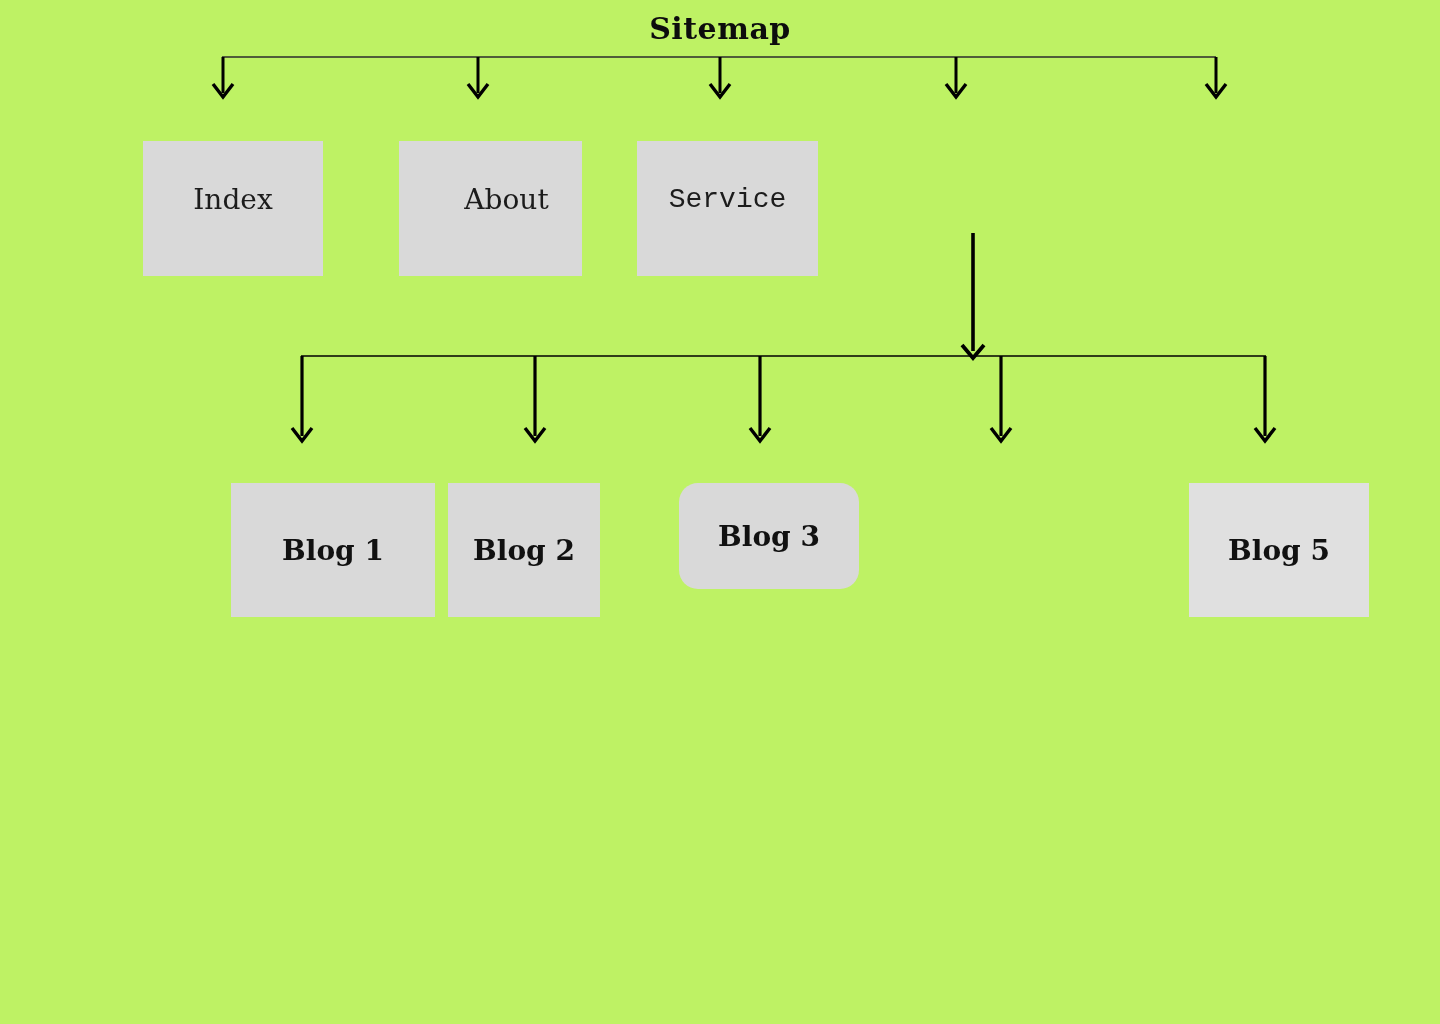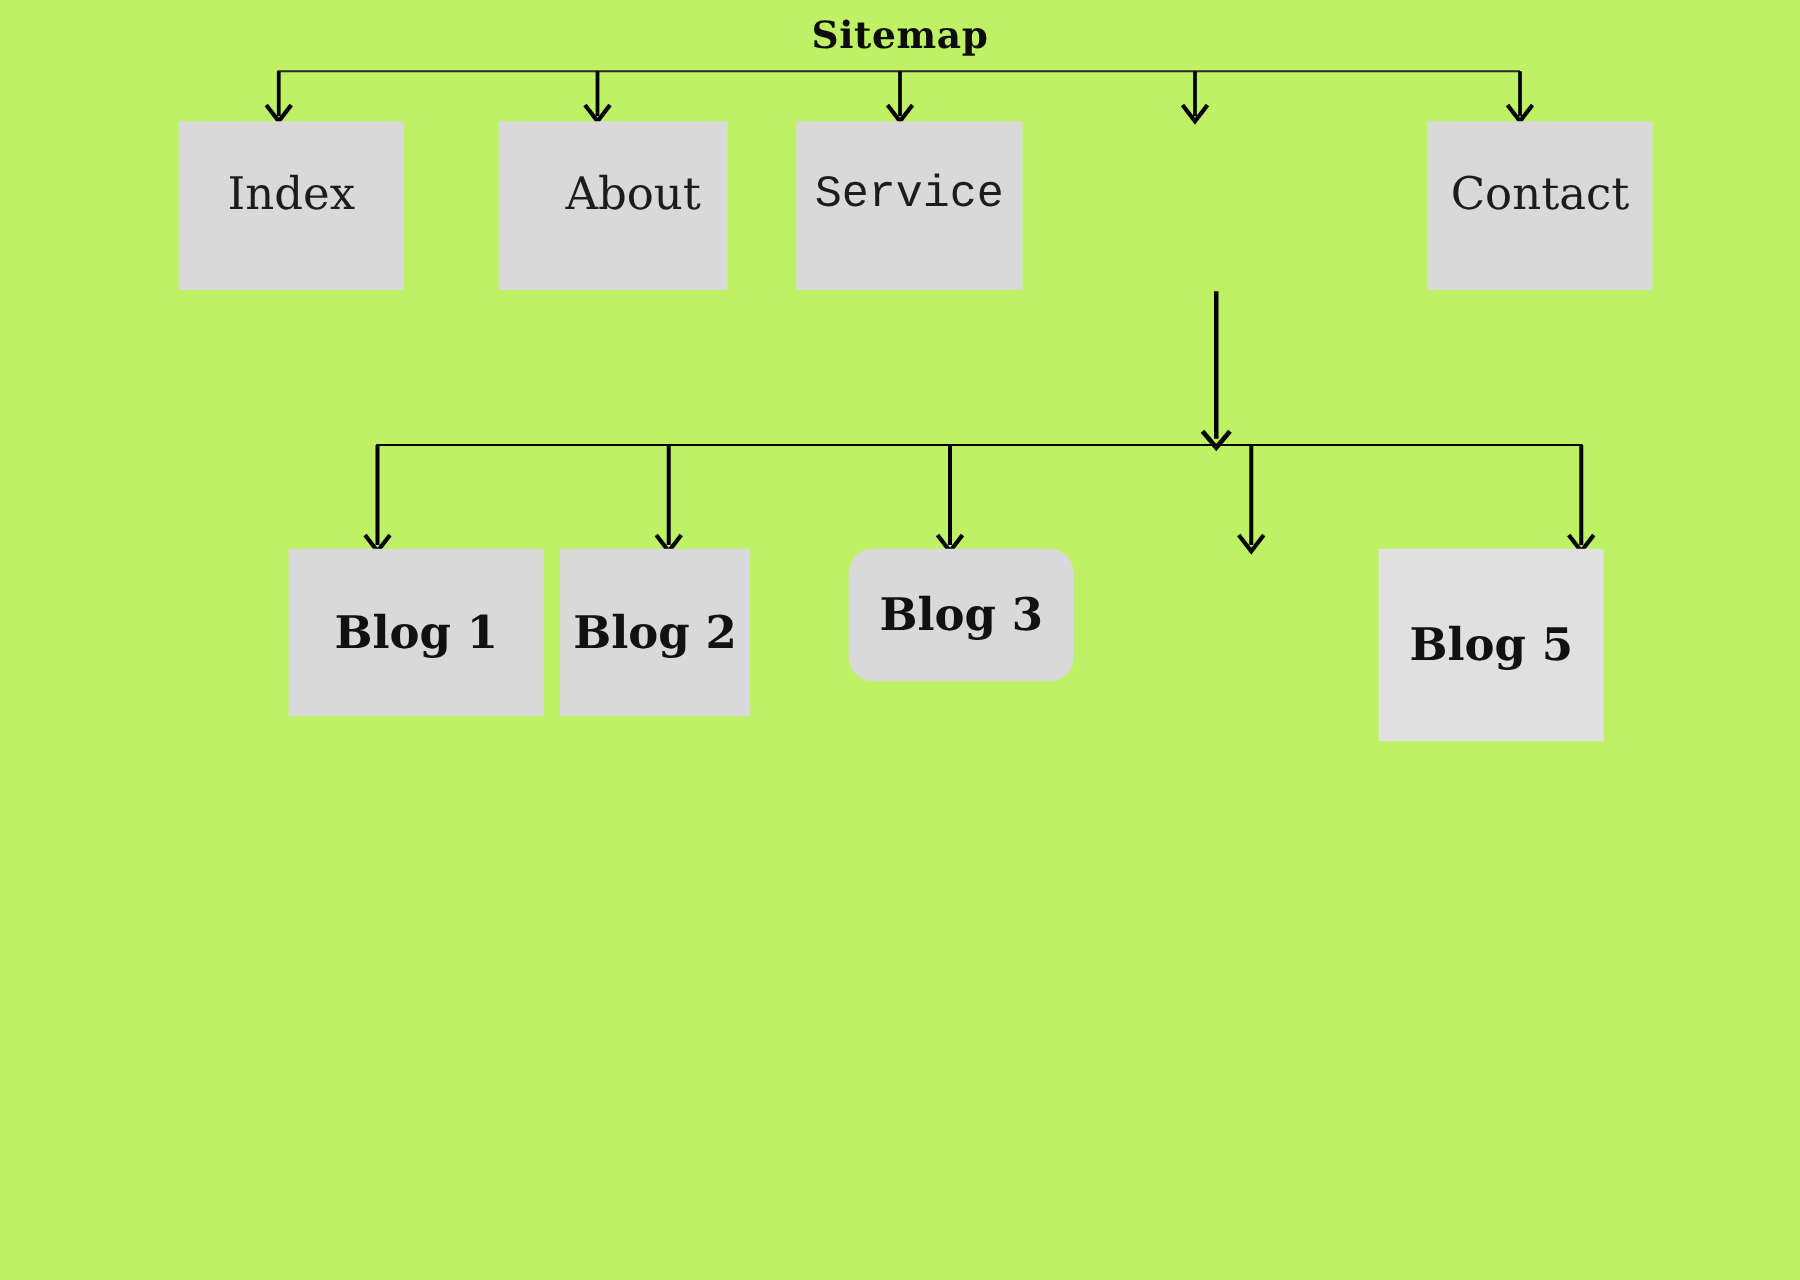--- a/index.html
+++ b/index.html
@@ -34,23 +34,24 @@
     height: 1024px;
     pointer-events: none;
   }
   .node {
     position: absolute;
     background: #d9d9d9;
     display: flex;
     align-items: center;
     justify-content: center;
     color: #1c1c1c;
-    font-size: 36px;
+    font-size: 28px;
     text-align: center;
     box-sizing: border-box;
+    margin-top: 44px;
   }
   .node.level1 {
     padding-bottom: 18px; 
     font-weight: 400;
   }
   .node.level2 {
     font-weight: 700;
     color: #111111;
   }
   .node.alt-fill {
@@ -118,20 +119,19 @@
     </g>
     <g>
       <line x1="1265" y1="356" x2="1265" y2="436" stroke="#000" stroke-width="3.2"></line>
       <polyline points="1255,428 1265,441 1275,428" fill="none" stroke="#000" stroke-width="3.4"></polyline>
     </g>
   </svg>
 
   <div class="node level1" style="left:143px; top:97px; width:180px; height:135px;">Index</div>
   <div class="node level1" style="left:399px; top:97px; width:183px; height:135px;padding-left:32px;">About</div>
   <div class="node level1" style="left:637px; top:97px; width:181px; height:135px;font-family:Liberation Mono, monospace;">Service</div>
-  <div class="node level1" style="left:1142px; top:97px; width:180px; height:135px;">Contact</div>
 
   <div class="node level2" style="left:231px; top:439px; width:204px; height:134px;">Blog 1</div>
   <div class="node level2" style="left:448px; top:439px; width:152px; height:134px;">Blog 2</div>
   <div class="node level2" style="left:679px; top:439px; width:180px; height:106px;border-radius:19px;">Blog 3</div>
-  <div class="node level2 alt-fill" style="left:1103px; top:439px; width:180px; height:154px;">Blog 5</div>
+  <div class="node level2 alt-fill" style="left:1189px; top:439px; width:180px; height:134px;">Blog 5</div>
 
 </div>
 
 </body></html>

